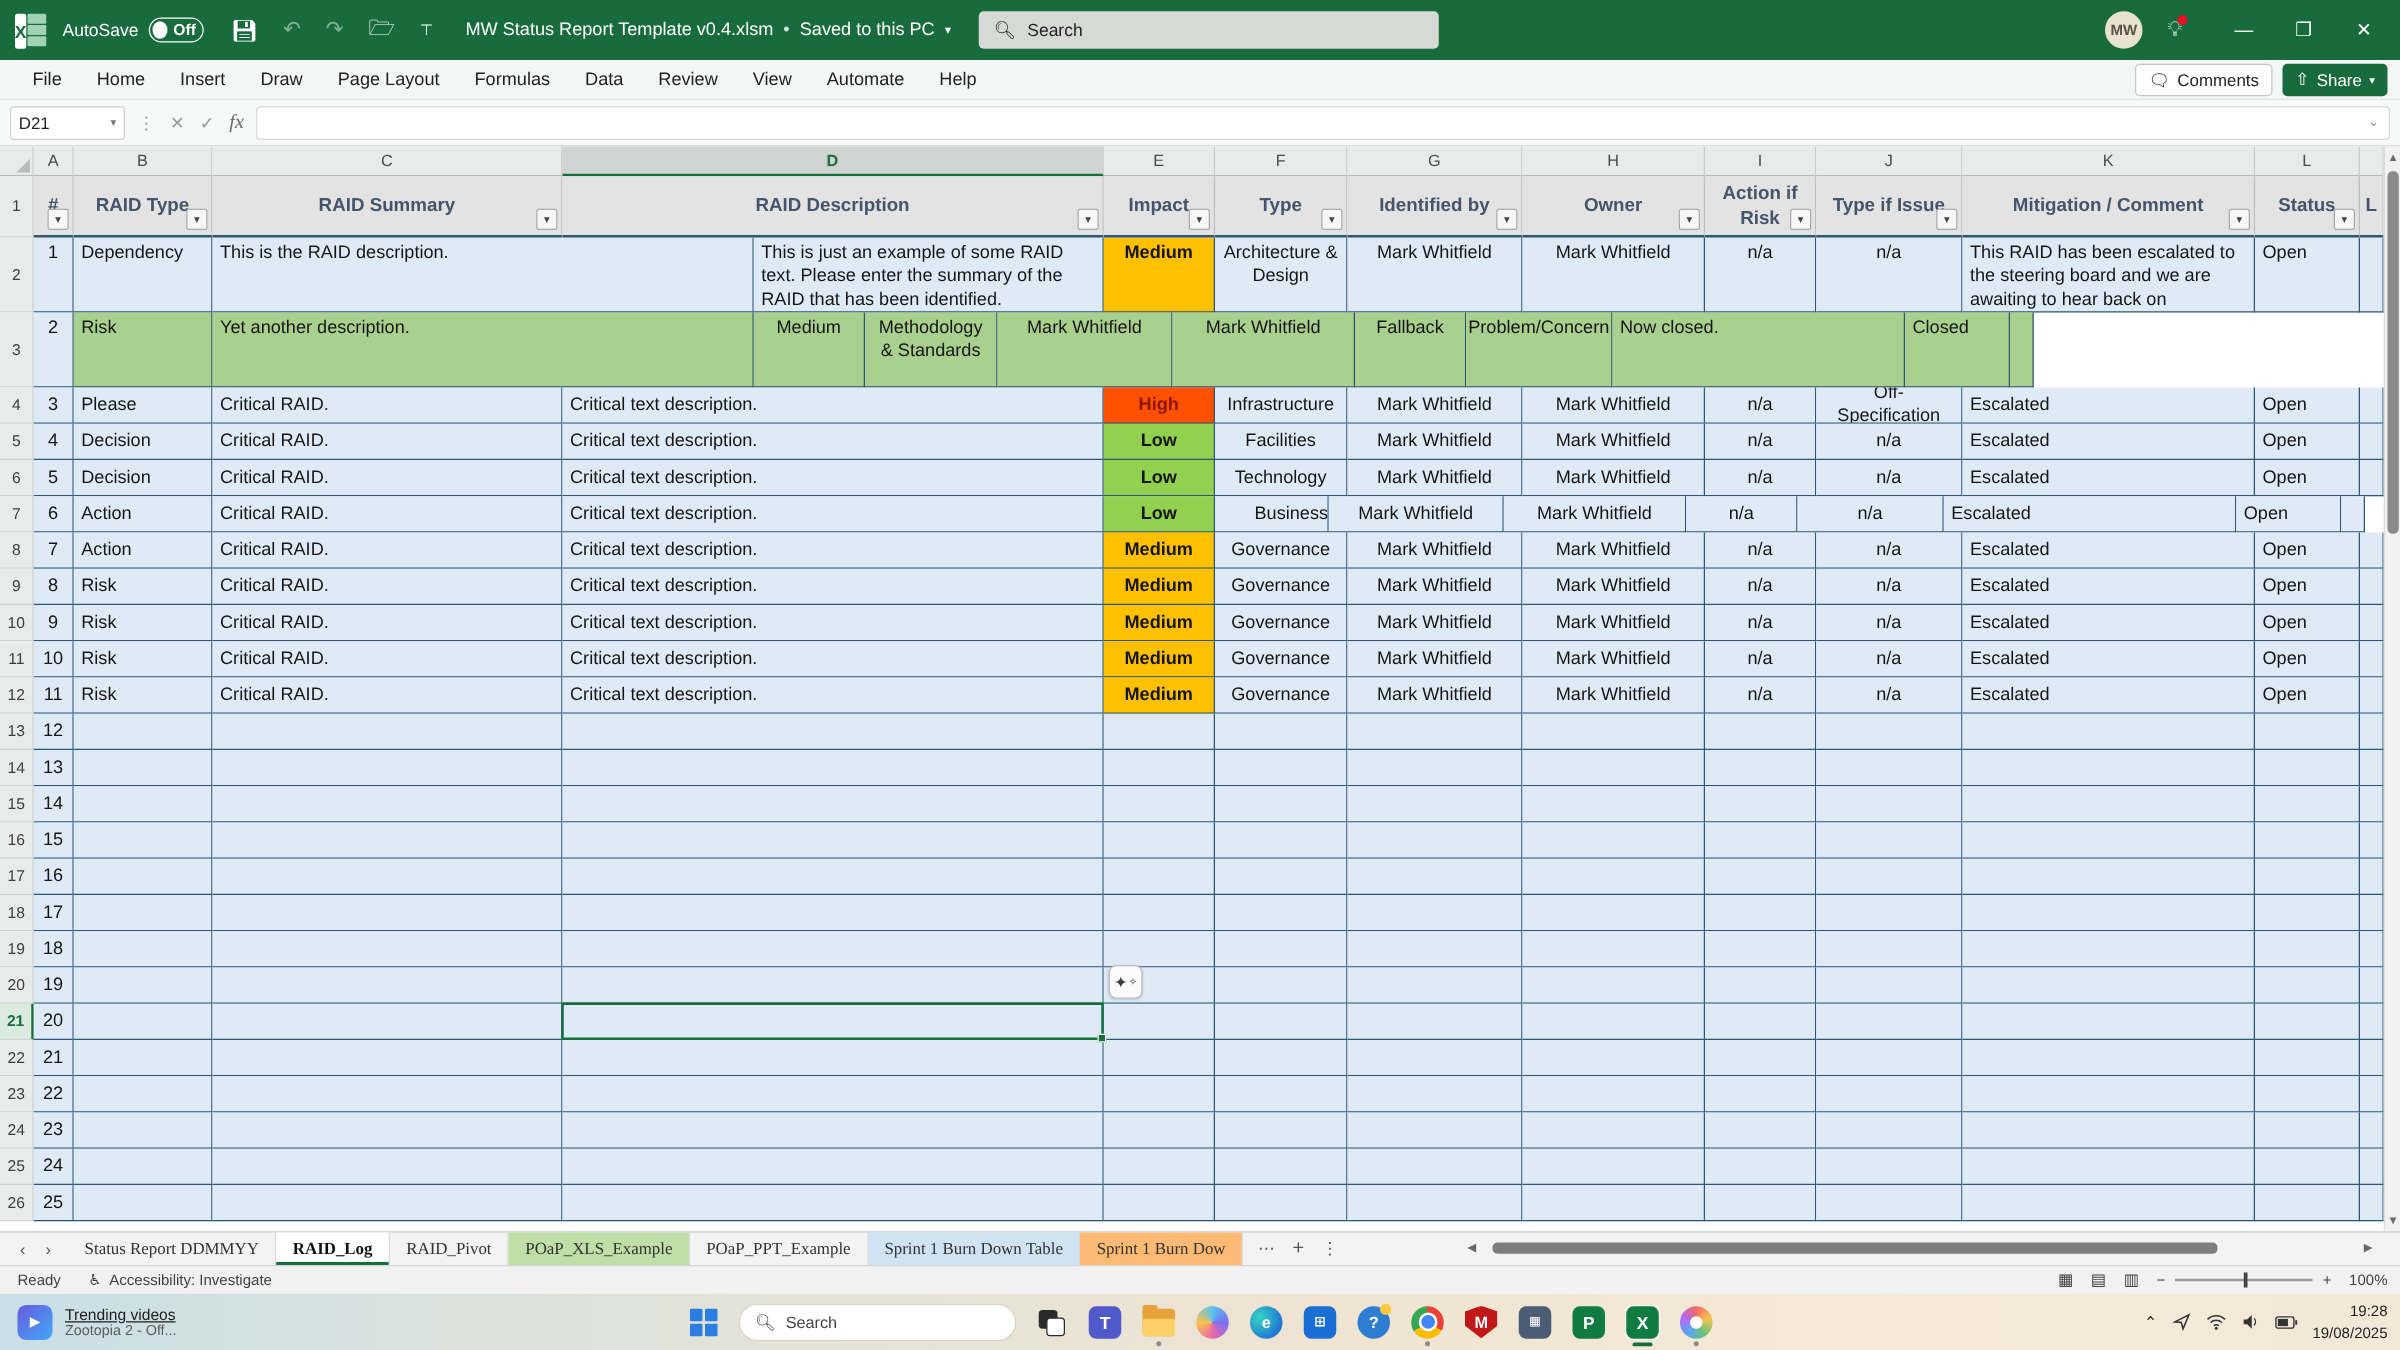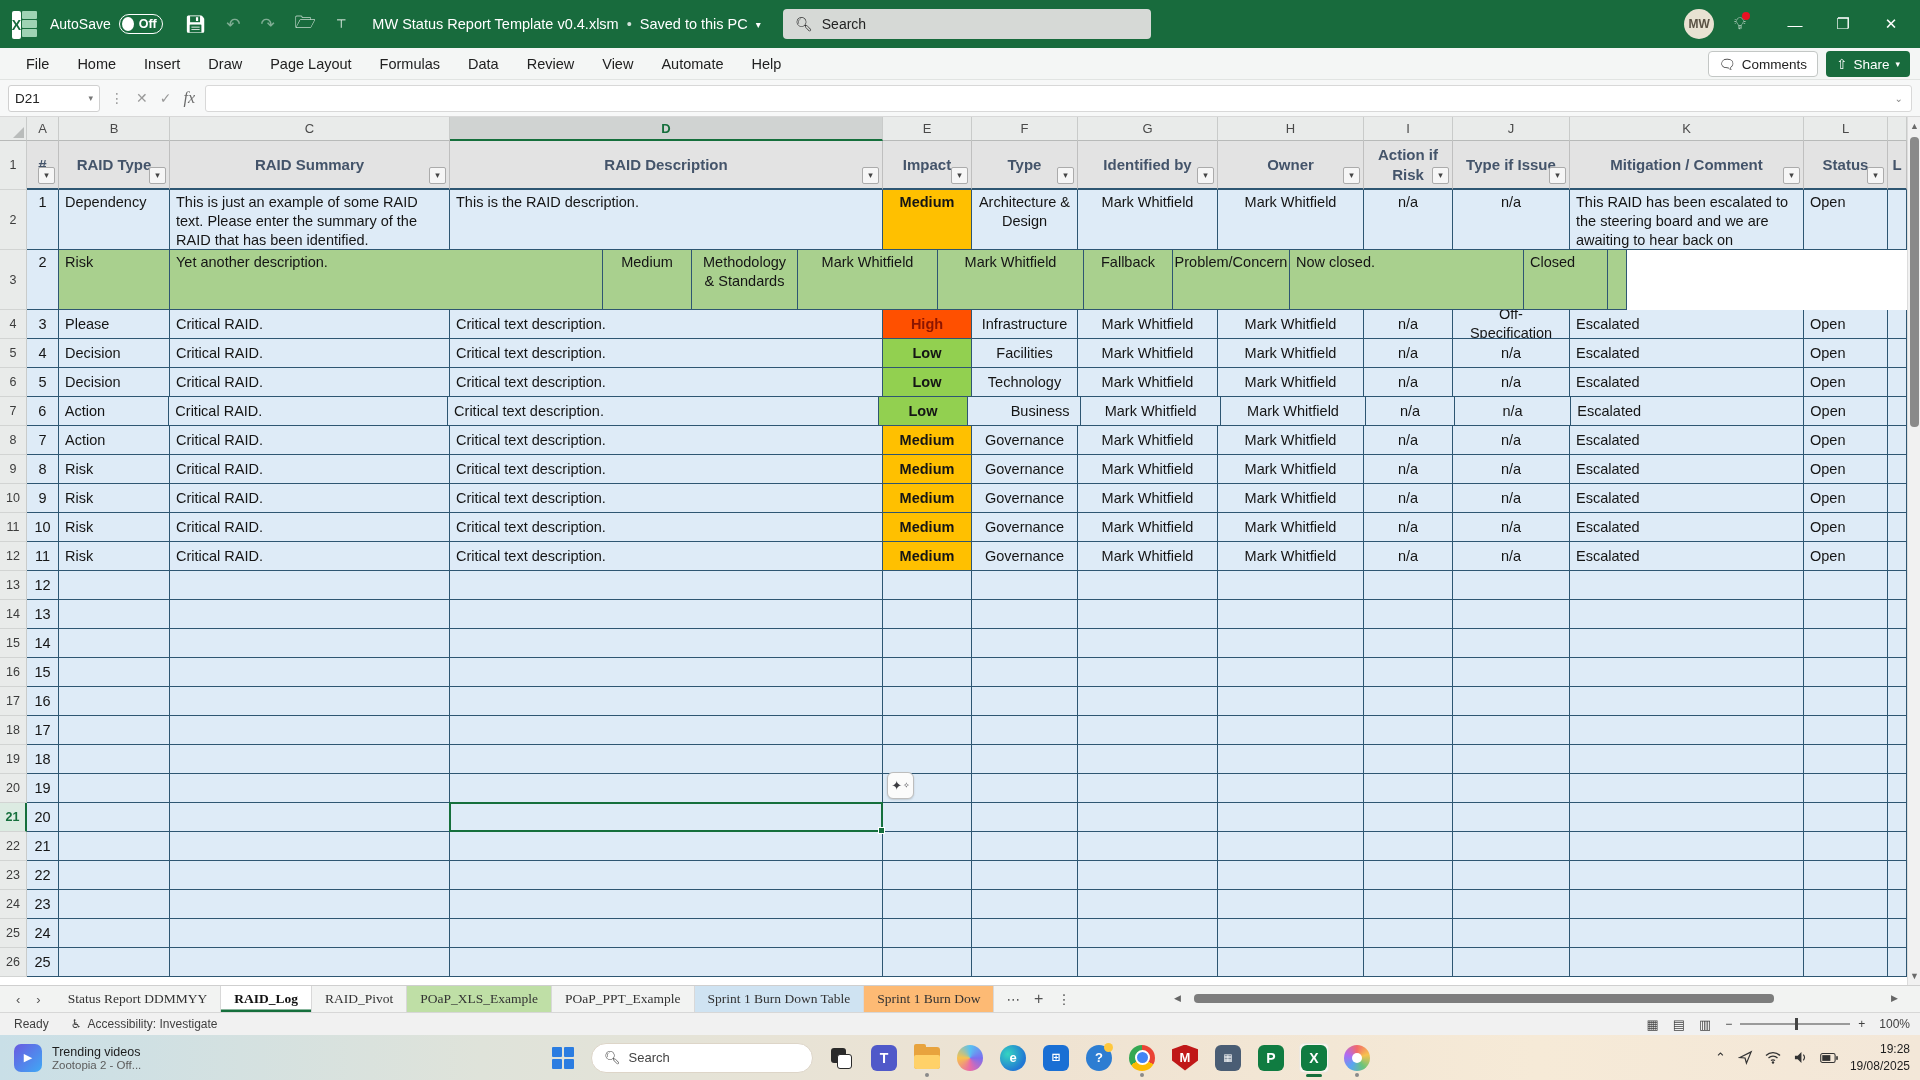--- a/index.html
+++ b/index.html
@@ -90,21 +90,21 @@
   .sb-right { position:absolute; right:10px; display:flex; align-items:center; gap:14px; }
   .viewic { font-size:13px; color:#444; }
   .zoomline { display:flex; align-items:center; gap:8px; }
   .zslider { position:relative; width:110px; height:2px; background:#9a9a9a; }
   .zslider .zthumb { position:absolute; left:55px; top:-5px; width:3px; height:12px; background:#444; }
 
   
   .taskbar { position:absolute; left:0; top:1035px; width:1920px; height:45px; background:linear-gradient(90deg,#c9dfe7 0%,#dfe3da 25%,#efe3d2 55%,#f6ead7 80%,#f3e7d8 100%); display:flex; align-items:center; }
   .widget { display:flex; align-items:center; gap:10px; margin-left:14px; }
   .widget-ic { width:28px; height:28px; border-radius:7px; background:linear-gradient(135deg,#6a5ae0,#3fa9f5); display:flex; align-items:center; justify-content:center; color:#fff; font-size:11px; }
-  .widget-txt .l1 { font-size:12.5px; color:#1d1d1d; }
+  .widget-txt .l1 { font-size:12.5px; color:#1d1d1d;text-decoration:underline; }
   .widget-txt .l2 { font-size:11.5px; color:#5c5c5c; }
   .tb-center { position:absolute; left:548px; display:flex; align-items:center; gap:13px; height:45px; }
   .tbic { width:30px; height:30px; display:flex; align-items:center; justify-content:center; position:relative; border-radius:5px; }
   .tbic.active { background:rgba(255,255,255,.6); box-shadow:inset 0 0 0 1px rgba(0,0,0,.05); }
   .tbic.active::after { content:""; position:absolute; bottom:-4px; left:7px; width:16px; height:3px; border-radius:2px; background:#156f3c; }
   .tbic .rundot::before { content:""; position:absolute; bottom:-4px; left:13px; width:4px; height:4px; border-radius:50%; background:#8a8a8a; }
   .search-pill { width:222px; height:30px; background:#fff; border:1px solid #ddd5c8; border-radius:15px; display:flex; align-items:center; gap:8px; padding:0 12px; color:#444; font-size:13px; }
   .winlogo { width:22px; height:22px; display:grid; grid-template-columns:10px 10px; grid-template-rows:10px 10px; gap:2px; }
   .winlogo div { background:#2b7de1; border-radius:1px; }
   .tray { position:absolute; right:10px; display:flex; align-items:center; gap:12px; height:45px; color:#222; }
@@ -248,22 +248,22 @@
         <div class="cell " style="width: 89px;">Action if Risk<div class="filterbtn">▾</div></div>
         <div class="cell " style="width: 117px;">Type if Issue<div class="filterbtn">▾</div></div>
         <div class="cell " style="width: 234px;">Mitigation / Comment<div class="filterbtn">▾</div></div>
         <div class="cell " style="width: 84px;">Status<div class="filterbtn">▾</div></div>
         <div class="cell " style="width: 19px;">L</div>
       </div>
       <div class="row" style="height: 60px;">
         <div class="rowhdr" style="width: 27px;">2</div>
         <div class="cell ctr band-blue top" style="width: 32px;">1</div>
         <div class="cell band-blue top" style="width: 111px;">Dependency</div>
+        <div class="cell band-blue top" style="width: 433px;">This is the RAID description.</div>
         <div class="cell band-blue top" style="width: 280px;">This is just an example of some RAID text. Please enter the summary of the RAID that has been identified.</div>
-        <div class="cell band-blue top" style="width: 433px;">This is the RAID description.</div>
         <div class="cell ctr band-blue imp-medium top" style="width: 89px;">Medium</div>
         <div class="cell ctr band-blue top" style="width: 106px;">Architecture &amp; Design</div>
         <div class="cell ctr band-blue top" style="width: 140px;">Mark Whitfield</div>
         <div class="cell ctr band-blue top" style="width: 146px;">Mark Whitfield</div>
         <div class="cell ctr band-blue top" style="width: 89px;">n/a</div>
         <div class="cell ctr band-blue top" style="width: 117px;">n/a</div>
         <div class="cell band-blue top" style="width: 234px;">This RAID has been escalated to the steering board and we are awaiting to hear back on progress.</div>
         <div class="cell band-blue top" style="width: 84px;">Open</div>
         <div class="cell band-blue" style="width: 19px;"></div>
       </div>
@@ -330,21 +330,21 @@
         <div class="cell band-blue" style="width: 84px;">Open</div>
         <div class="cell band-blue" style="width: 19px;"></div>
       </div>
       <div class="row" style="height: 29px;">
         <div class="rowhdr" style="width: 27px;">7</div>
         <div class="cell ctr band-blue" style="width: 32px;">6</div>
         <div class="cell band-blue" style="width: 111px;">Action</div>
         <div class="cell band-blue" style="width: 280px;">Critical RAID.</div>
         <div class="cell band-blue" style="width: 433px;">Critical text description.</div>
         <div class="cell ctr band-blue imp-low" style="width: 89px;">Low</div>
-        <div class="cell ctr band-blue" style="width: 114px; padding-left: 38px;">Business</div>
+        <div class="cell ctr band-blue" style="width: 91px; padding-left: 38px;">Business</div>
         <div class="cell ctr band-blue" style="width: 140px;">Mark Whitfield</div>
         <div class="cell ctr band-blue" style="width: 146px;">Mark Whitfield</div>
         <div class="cell ctr band-blue" style="width: 89px;">n/a</div>
         <div class="cell ctr band-blue" style="width: 117px;">n/a</div>
         <div class="cell band-blue" style="width: 234px;">Escalated</div>
         <div class="cell band-blue" style="width: 84px;">Open</div>
         <div class="cell band-blue" style="width: 19px;"></div>
       </div>
       <div class="row" style="height: 29px;">
         <div class="rowhdr" style="width: 27px;">8</div>

